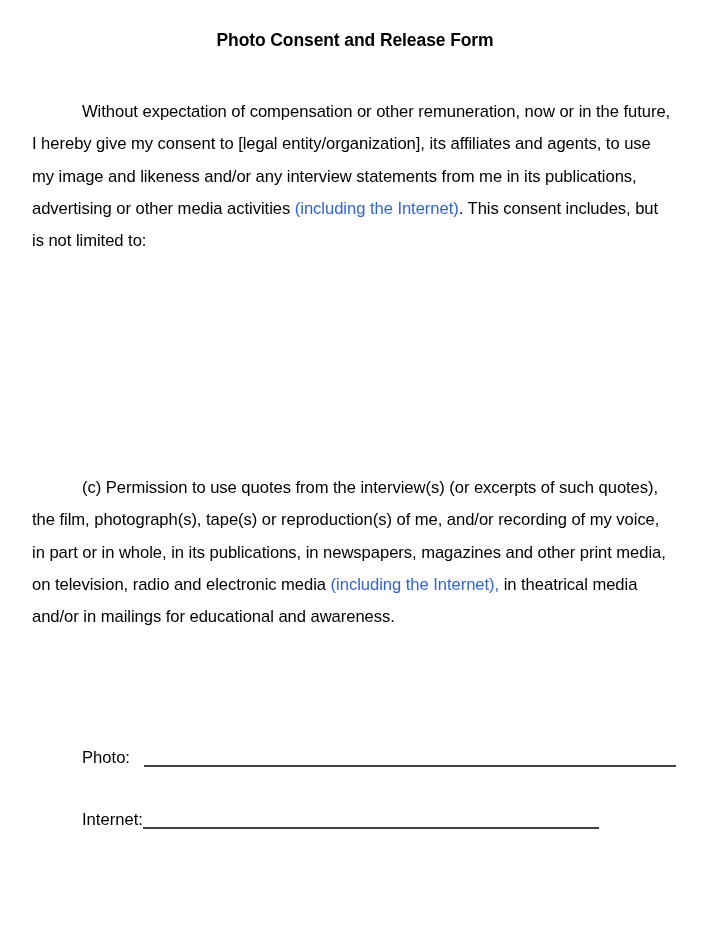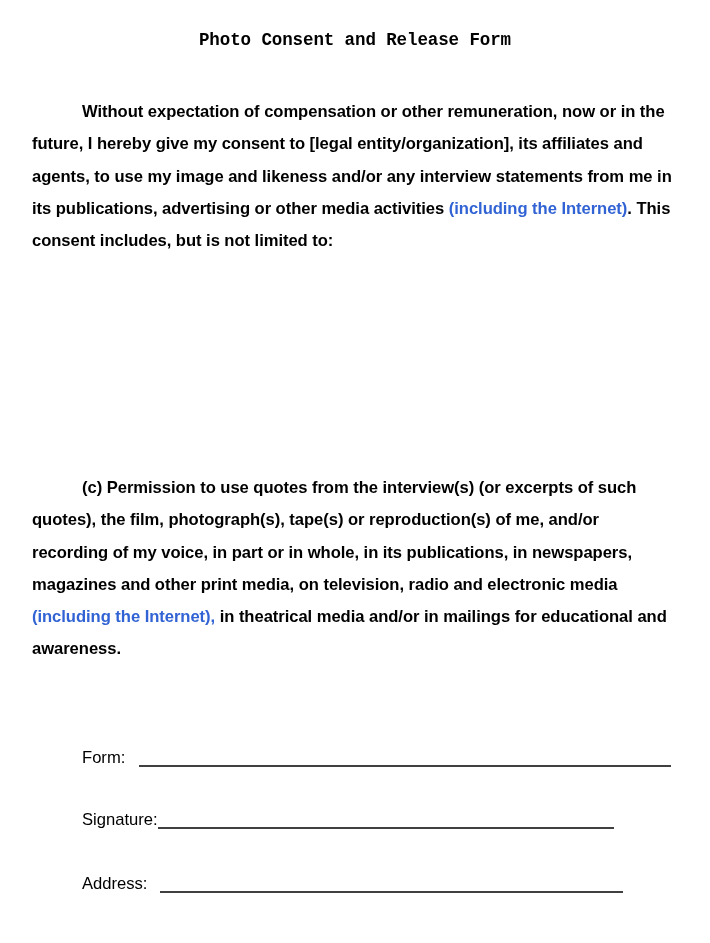--- a/index.html
+++ b/index.html
@@ -27,41 +27,39 @@
   .doc-title {
     position: absolute;
     top: 30px;
     left: 0;
     width: 710px;
     text-align: center;
     font-size: 17.5px;
     font-weight: bold;
     letter-spacing: -0.1px;
     color: #000000;
-    font-family: Liberation Mono, monospace;
   }
 
   .body-block {
     position: absolute;
     left: 32px;
     width: 640px;
   }
 
   .para {
     font-size: 16.6px;
     line-height: 32.3px;
     color: #000000;
     text-align: left;
     margin: 0;
     letter-spacing: -0.05px;
   }
 
   .indent {
     text-indent: 50px;
-    font-weight: bold;
   }
 
   .blue {
     color: #3163d4;
   }
 
   
   #para-intro   { top: 96px; }
   #para-a       { top: 287px; }
   #para-b       { top: 387px; }
@@ -109,27 +107,23 @@
   </div>
 
 
 
   <div class="body-block" id="para-c">
     <p class="para indent"><span>(c) Permission to use quotes from the interview(s) (or excerpts of such quotes), the film, photograph(s), tape(s) or reproduction(s) of me, and/or recording of my voice, in part or in whole, in its publications, in newspapers, magazines and other print media, on television, radio and electronic media </span><span class="blue">(including the Internet),</span><span> in theatrical media and/or in mailings for educational and awareness.</span></p>
   </div>
 
 
   <div class="field-row" id="row-name">
-    <span class="field-label">Form: </span>
+    <span class="field-label">Photo: </span>
     <span class="field-line" id="line-name"></span>
   </div>
 
   <div class="field-row" id="row-signature">
-    <span class="field-label">Signature:</span>
+    <span class="field-label">Internet:</span>
     <span class="field-line" id="line-signature"></span>
   </div>
 
-  <div class="field-row" id="row-address">
-    <span class="field-label">Address: </span>
-    <span class="field-line" id="line-address"></span>
-  </div>
 
 </div>
 
 </body></html>

